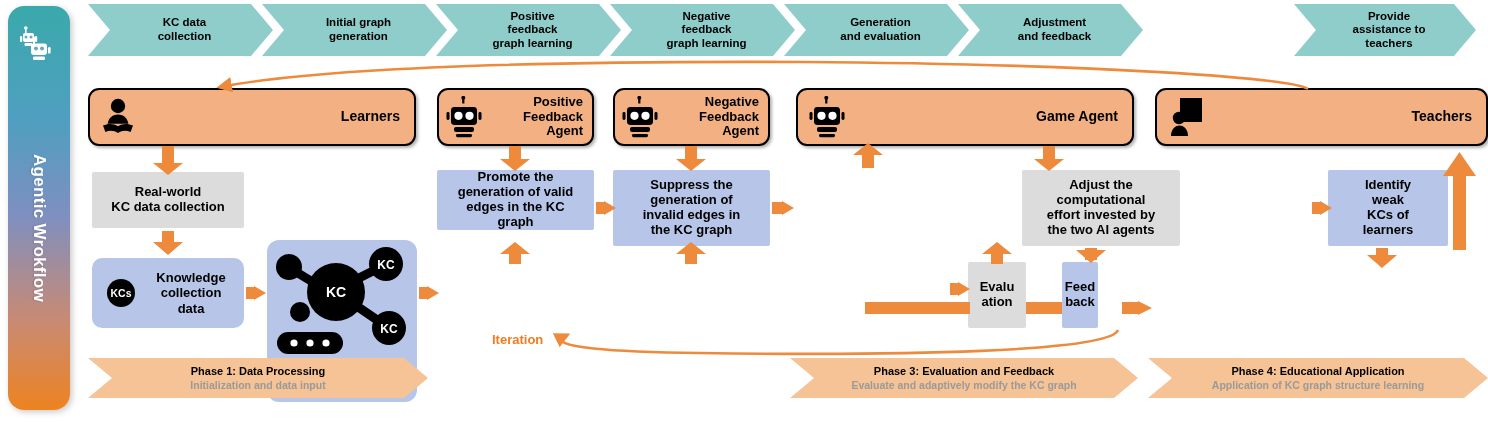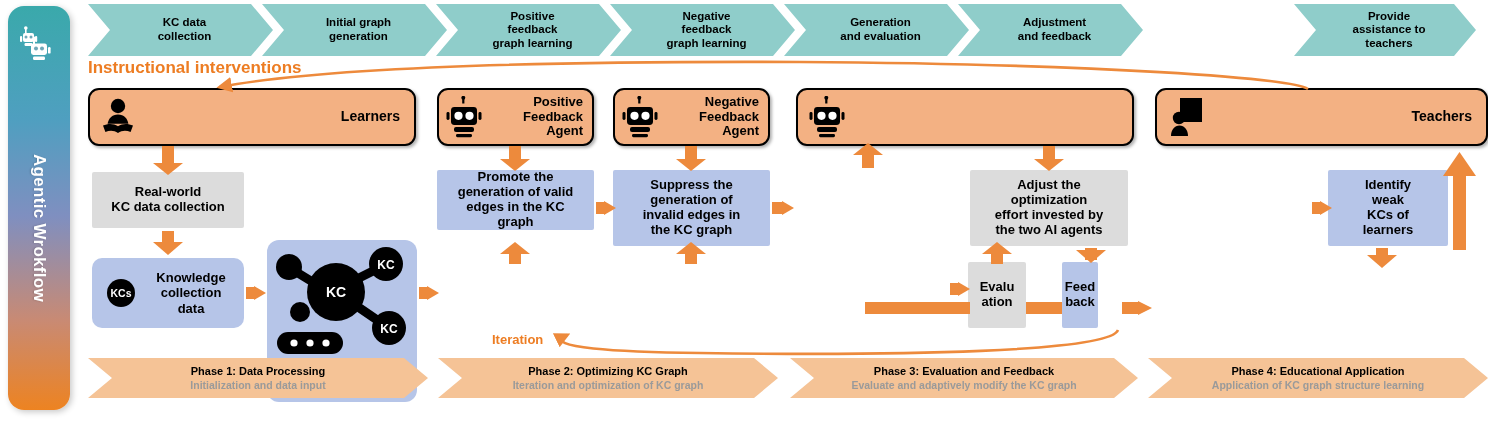--- a/index.html
+++ b/index.html
@@ -197,21 +197,20 @@
       </div>
   </div>
   <div class="chev abs" style="left:1294px;top:4px; width:182px;">
     <div>
         <span>Provide</span>
         <span>assistance to</span>
         <span>teachers</span>
       </div>
   </div>
 
-  <div class="abs olabel" style="left:88px; top:58px; font-size:17px;">Instructional interventions</div>
 
   <div class="agentbox abs" style="left:88px; top:88px; width:328px;">
     <span class="ico">
       <svg width="36" height="40" viewBox="0 0 36 40">
         <circle cx="18" cy="9" r="7.2" fill="#000"></circle>
         <path d="M18 17.5c-6 0-9.6 4.2-10.4 9.3h20.8C27.6 21.7 24 17.5 18 17.5z" fill="#000"></path>
         <path d="M3 28.5c5-2.2 10.5-2.3 15 .8 4.5-3.1 10-3 15-.8l-2.4 6.6c-4.3-1.9-8.6-1.8-12.6.9-4-2.7-8.3-2.8-12.6-.9z" fill="#000"></path>
       </svg>
     </span>
     <span class="alabel">Learners</span>
@@ -266,20 +265,21 @@
           <circle cx="18.3" cy="1.8" r="2" fill="#000"></circle>
         <rect x="1.5" y="16" width="3" height="8" rx="1.4" fill="#000"></rect>
         <rect x="33.5" y="16" width="3" height="8" rx="1.4" fill="#000"></rect>
         <rect x="6" y="11" width="26" height="18" rx="3.4" fill="#000"></rect>
         <circle cx="13.5" cy="19.8" r="4.1" fill="#fff"></circle>
           <circle cx="24.5" cy="19.8" r="4.1" fill="#fff"></circle>
         <rect x="9" y="31" width="20" height="5" rx="2" fill="#000"></rect>
         <rect x="11" y="38" width="16" height="3.2" rx="1.4" fill="#000"></rect>
       </svg>
     </span>
+    <span class="alabel">Game Agent</span>
   </div>
 
   <div class="agentbox abs" style="left:1155px; top:88px; width:333px;">
     <span class="ico">
       <svg width="40" height="42" viewBox="0 0 40 42">
         <rect x="13" y="2" width="22" height="24" fill="#000"></rect>
         <circle cx="12" cy="22" r="6.2" fill="#000"></circle>
         <path d="M4 40c0-6 3.6-10.5 8.5-10.5S21 34 21 40z" fill="#000"></path>
         <path d="M17 20c2.4-2.8 5.6-4.2 8.5-3.4l-.9 3c-2.3-.5-4.6.6-6.3 2.6z" fill="#000"></path>
       </svg>
@@ -348,24 +348,24 @@
 
   <div class="card blue abs" style="left:613px; top:170px; width:157px; height:76px;">
     <span class="txt">
       <span>Suppress the</span><br>
       <span>generation of</span><br>
       <span>invalid edges in</span><br>
       <span>the KC graph</span>
     </span>
   </div>
 
-  <div class="card grey abs" style="left:970px; top:170px; width:158px; height:76px;">
+  <div class="card grey abs" style="left:1022px; top:170px; width:158px; height:76px;">
     <span class="txt">
       <span>Adjust the</span><br>
-      <span>optimization</span><br>
+      <span>computational</span><br>
       <span>effort invested by</span><br>
       <span>the two AI agents</span>
     </span>
   </div>
 
   <div class="card grey abs" style="left:968px; top:262px; width:58px; height:66px;">
     <span class="txt">
       <span>Evalu</span><br>
       <span>ation</span>
     </span>
@@ -485,24 +485,20 @@
 
     <path d="M1118,330 C1110,352 900,356 700,353 C620,352 540,348 567,335" fill="none" stroke="#ed8a3c" stroke-width="2.6" marker-end="url(#ohead)"></path>
   </svg>
 
   <div class="abs olabel" style="left:492px; top:332px; font-size:13px;">Iteration</div>
 
   <div class="phase abs" style="left:88px;  top:358px; width:340px;">
     <div class="ptitle">Phase 1: Data Processing</div>
     <div class="psub">Initialization and data input</div>
   </div>
-  <div class="phase abs" style="left:438px; top:358px; width:340px;">
-    <div class="ptitle">Phase 2: Optimizing KC Graph</div>
-    <div class="psub">Iteration and optimization of KC graph</div>
-  </div>
   <div class="phase abs" style="left:790px; top:358px; width:348px;">
     <div class="ptitle">Phase 3: Evaluation and Feedback</div>
     <div class="psub">Evaluate and adaptively modify the KC graph</div>
   </div>
   <div class="phase abs" style="left:1148px;top:358px; width:340px;">
     <div class="ptitle">Phase 4: Educational Application</div>
     <div class="psub">Application of KC graph structure learning</div>
   </div>
 
 </div>

